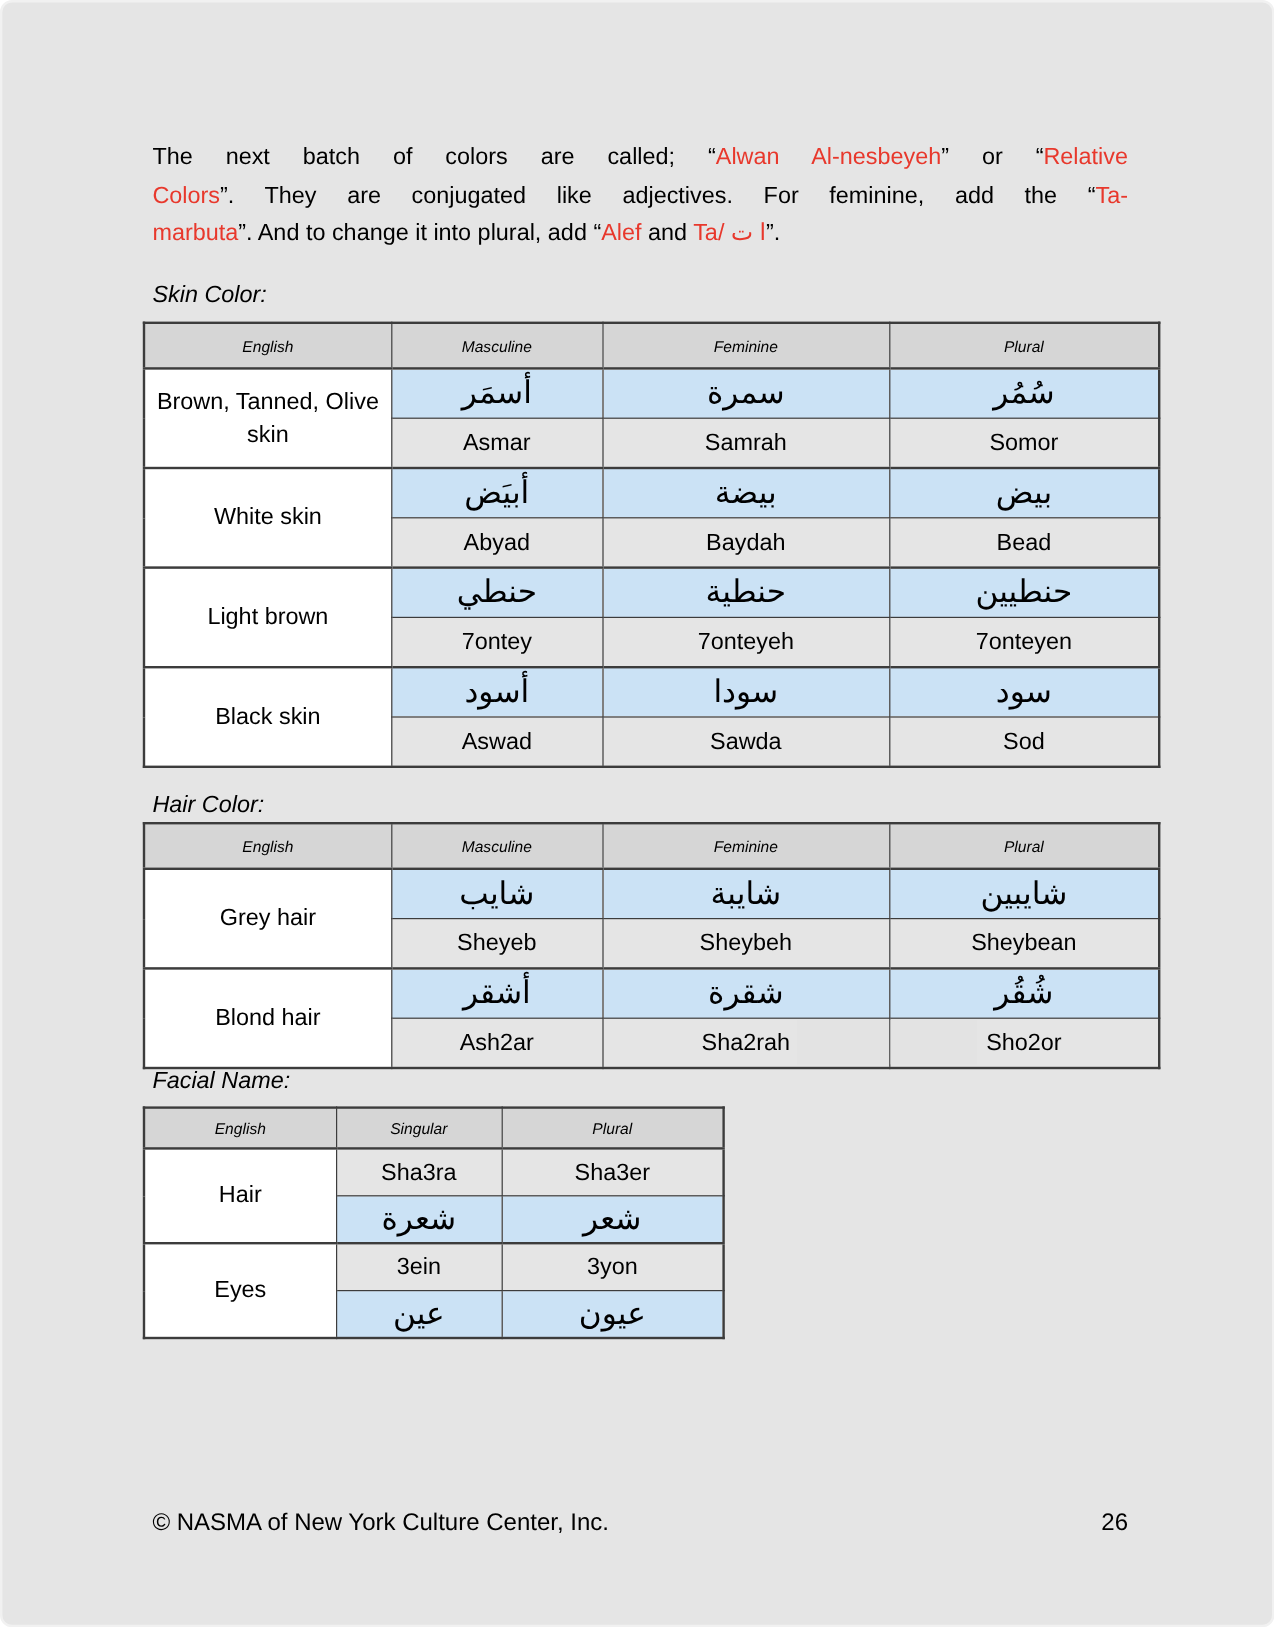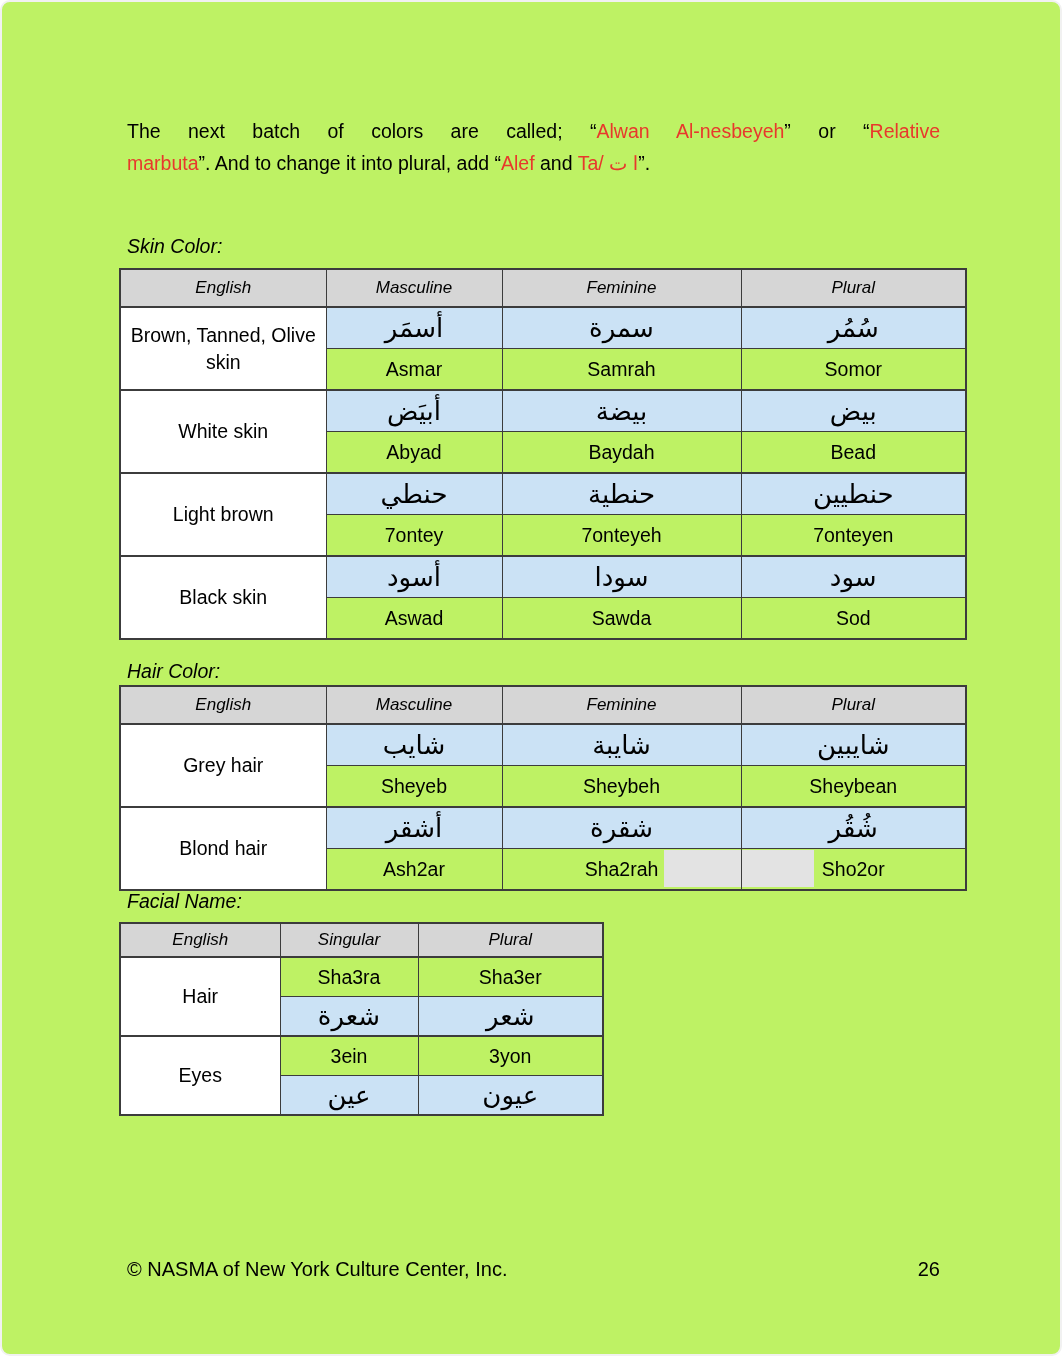--- a/index.html
+++ b/index.html
@@ -9,21 +9,21 @@
     --selection-gray:#e3e3e3;
     --border-dark:#3c3c3c;
     --border-light:#9a9a9a;
   }
   html,body{margin:0;padding:0;background:#ffffff;}
   body{
     width:1062px;height:1356px;position:relative;
     font-family:"Liberation Sans", sans-serif;color:#000;
   }
   .page{
-    position:absolute;inset:0;background:#bef264;
+    position:absolute;inset:0;background:#e5e5e5;
     border:2px solid #f1f1f1;border-radius:10px;box-sizing:border-box;
   }
   .red{color:var(--accent-red);}
   
   #intro{
     position:absolute;left:125px;top:114px;width:813px;
     font-size:19.5px;line-height:31.5px;
   }
   .jline{height:31.5px;overflow:hidden;text-align:justify;}
   .jline::after{content:"";display:inline-block;width:100%;}
@@ -43,21 +43,21 @@
   #skin-table{top:266px;width:846px;}
   #hair-table{top:683px;width:846px;}
   #facial-table{top:920px;width:483px;}
   th,td{
     border:1px solid var(--border-dark);
     text-align:center;vertical-align:middle;
     padding:0 4px;overflow:hidden;
   }
   th{
     background:var(--header-gray);font-style:italic;font-weight:normal;
-    font-size:17px;height:36px;
+    font-size:13px;height:36px;
   }
   #facial-table th{height:32px;}
   td{font-size:19.5px;}
   .row-ar td{height:40px;margin-left:36px;}
   .row-tr td{height:40px;}
   #facial-table .row-ar td,#facial-table .row-tr td{height:38px;}
   .cell-ar{
     background:var(--table-blue);
     font-family:"DejaVu Sans", sans-serif;font-size:26px;
   }
@@ -79,20 +79,21 @@
     display:flex;justify-content:space-between;font-size:20px;
   }
 </style>
 </head>
 <body>
 
 <div class="page">
 
   <div id="intro">
     <div class="jline"><span>The next batch of colors are called; “</span><span class="red">Alwan Al-nesbeyeh</span><span>” or “</span><span class="red">Relative</span></div>
+    <div class="jline"><span class="red">Colors</span><span>”. They are conjugated like adjectives. For feminine, add the “</span><span class="red">Ta-</span></div>
     <div class="nline"><span class="red">marbuta</span><span>”. And to change it into plural, add “</span><span class="red">Alef</span><span> and </span><span class="red">Ta/ ا ت</span><span>”.</span></div>
   </div>
 
   <div id="skin-label" class="section-label">Skin Color:</div>
   <table id="skin-table">
     <colgroup>
       <col style="width:206px">
         <col style="width:176px">
         <col style="width:239px">
         <col style="width:225px">

